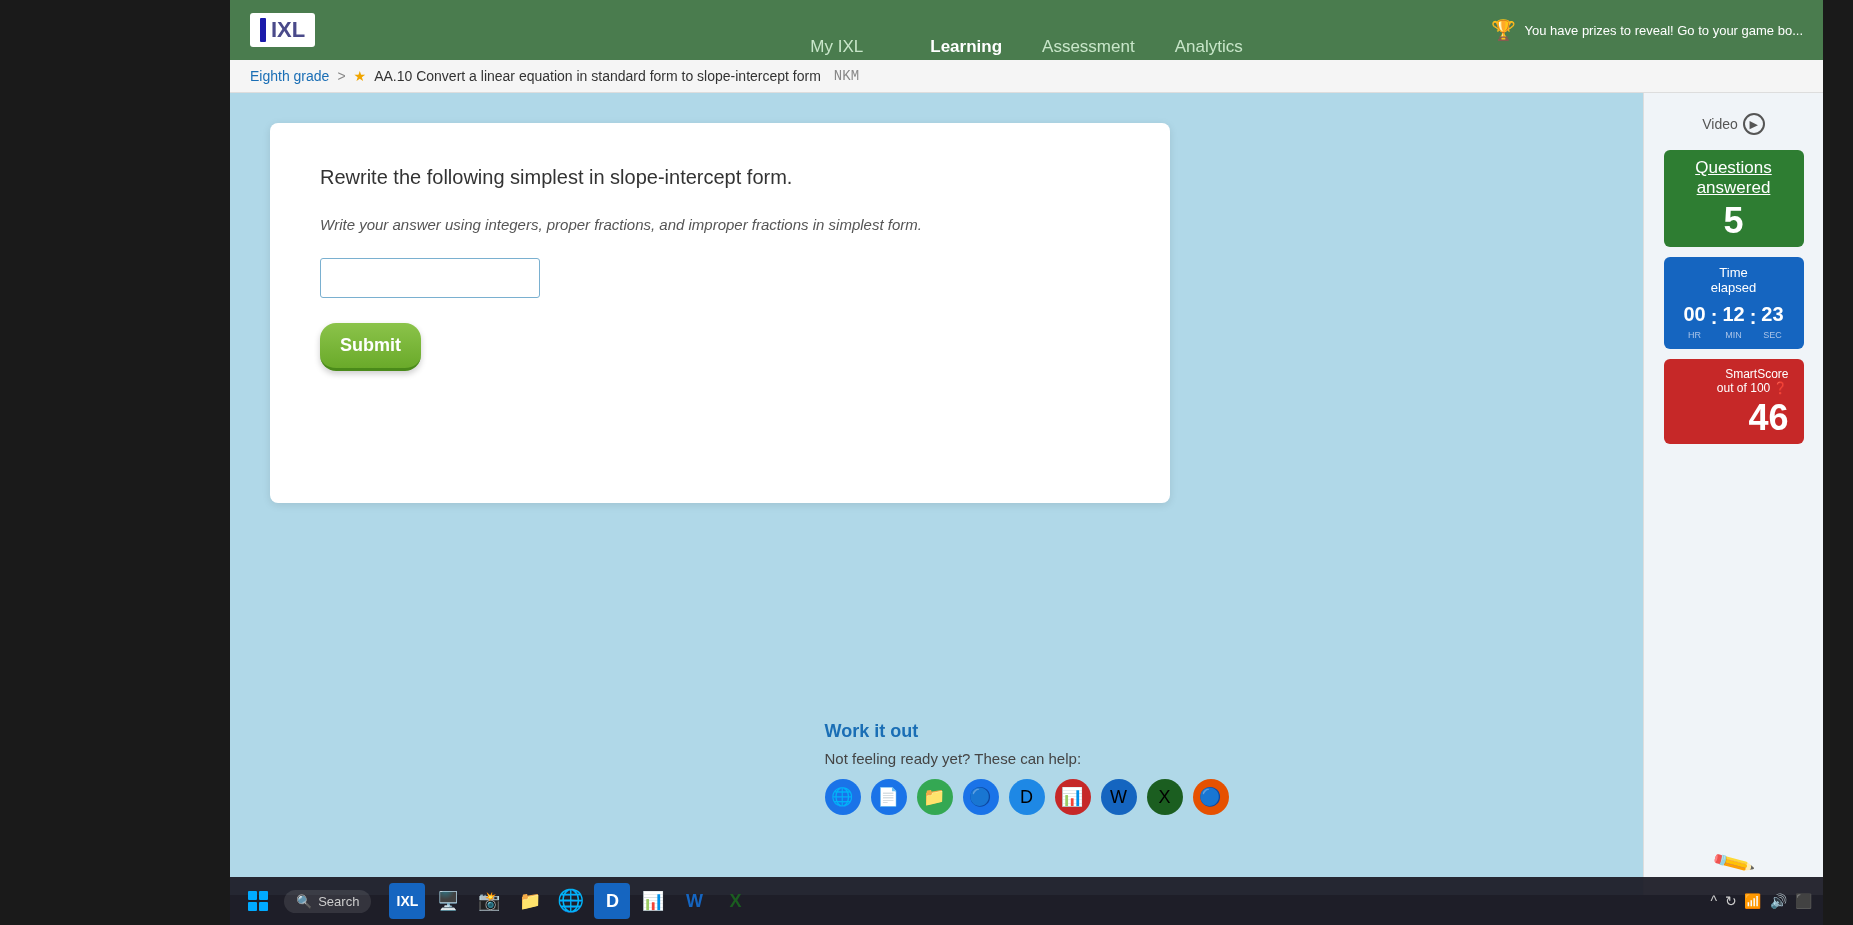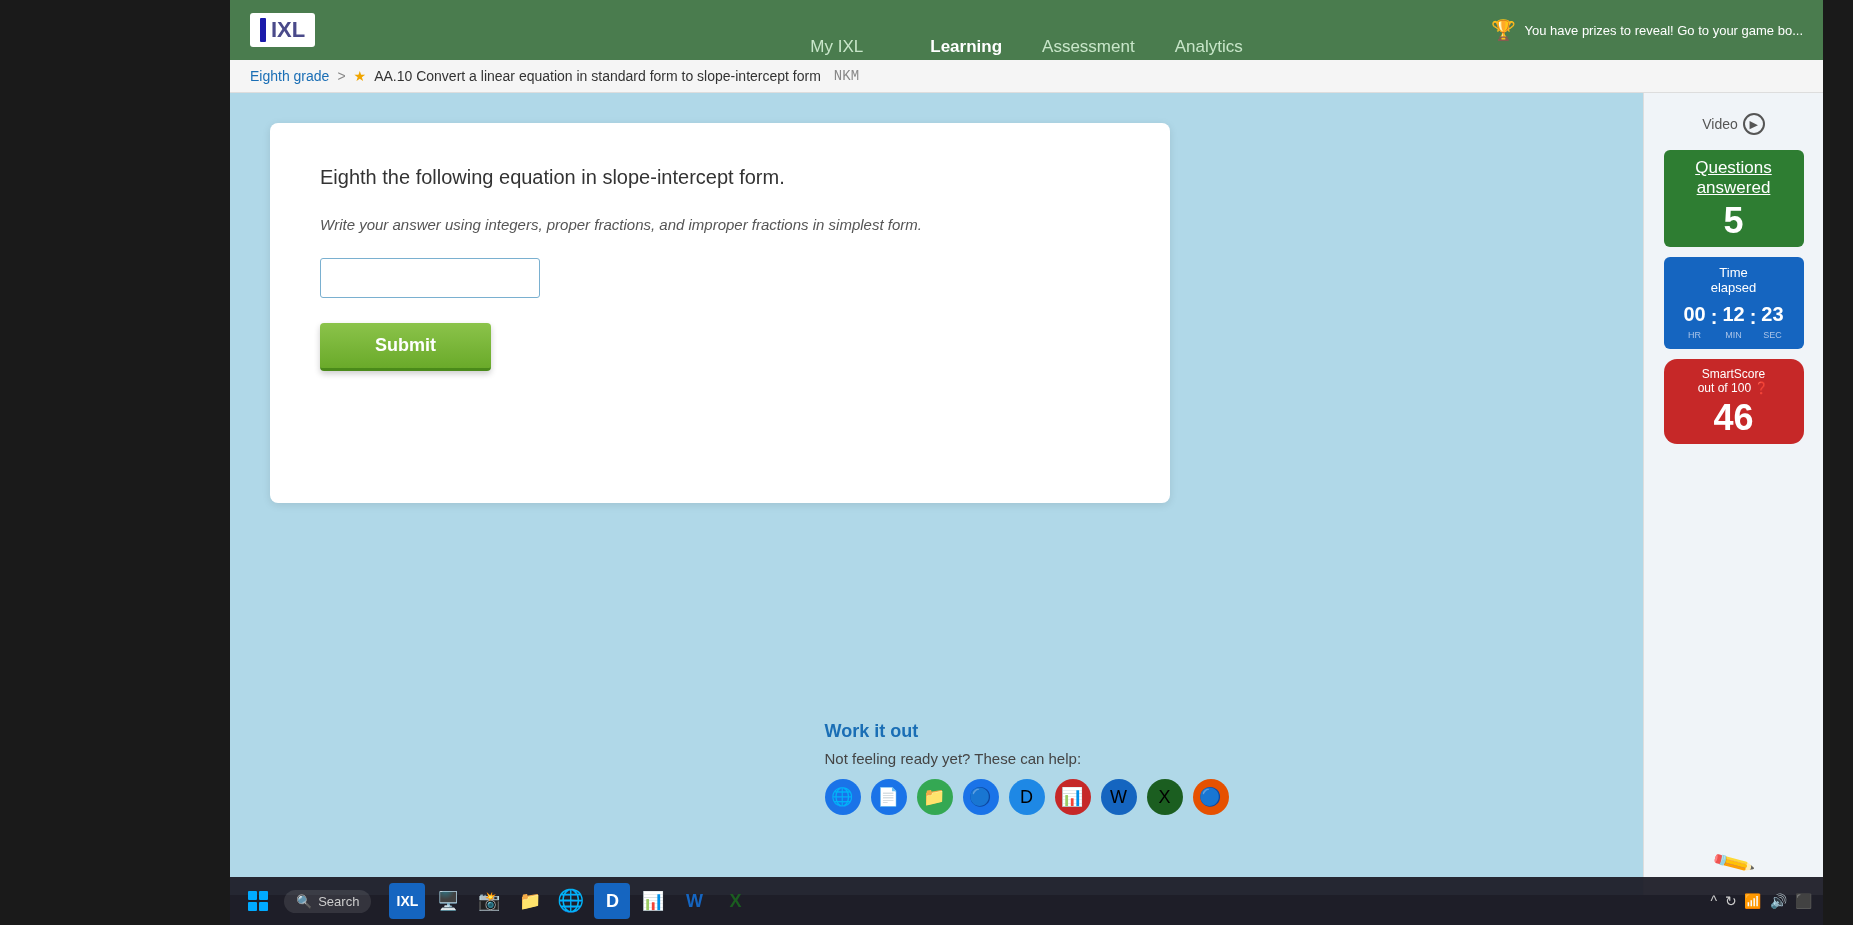--- a/index.html
+++ b/index.html
@@ -189,22 +189,22 @@
       height: 40px;
       padding: 5px 10px;
       font-size: 16px;
       outline: none;
     }
 
     .submit-btn {
       background: linear-gradient(to bottom, #8bc34a, #6aaa2a);
       color: #fff;
       border: none;
-      border-radius: 4px;
-      padding: 12px 55px;
+      border-radius: 16px;
+      padding: 12px 20px;
       font-size: 18px;
       font-weight: bold;
       cursor: pointer;
       box-shadow: 0 3px 6px rgba(0,0,0,0.2);
       border-bottom: 3px solid #4a8a1a;
     }
 
     
     .bottom-help {
       position: absolute;
@@ -324,23 +324,23 @@
     }
     .time-sep {
       font-size: 20px;
       font-weight: bold;
       line-height: 1.4;
     }
 
     .smartscore-badge {
       background: #c62828;
       color: #fff;
-      border-radius: 13px;
+      border-radius: 6px;
       padding: 8px 15px;
-      text-align: center;
+      text-align: right;
       font-size: 12px;
       width: 140px;
       cursor: pointer;
     }
     .smartscore-badge .score {
       font-size: 36px;
       font-weight: bold;
       display: block;
       line-height: 1;
       margin-top: 5px;
@@ -461,21 +461,21 @@
     <span class="breadcrumb-sep">&gt;</span>
     <span class="star-icon">★</span>
     <span class="breadcrumb-current">AA.10 Convert a linear equation in standard form to slope-intercept form</span>
     <span class="skill-code">NKM</span>
   </div>
 
   <div class="main-content">
 
     <div class="question-area">
       <div class="question-card">
-        <p class="question-instruction">Eighth the following equation in slope-intercept form.</p>
+        <p class="question-instruction">Rewrite the following simplest in slope-intercept form.</p>
         <p class="answer-hint">Write your answer using integers, proper fractions, and improper fractions in simplest form.</p>
         <div class="answer-input-wrapper">
           <input class="answer-input" type="text" placeholder="" style="">
         </div>
         <button class="submit-btn">Submit</button>
       </div>
 
       <div class="bottom-help">
         <div class="work-it-out">Work it out</div>
         <div class="not-ready">Not feeling ready yet? These can help:</div>

